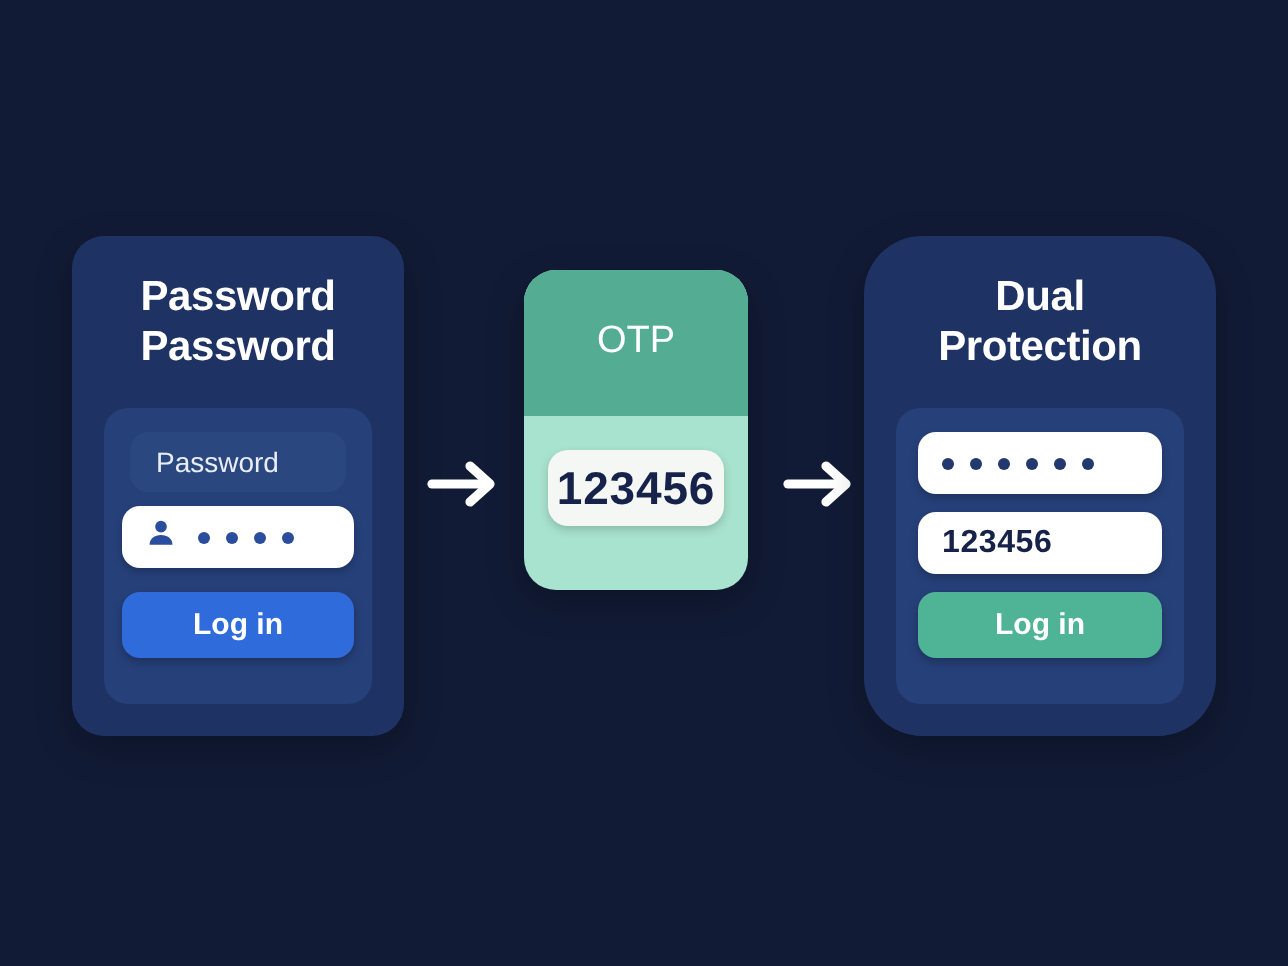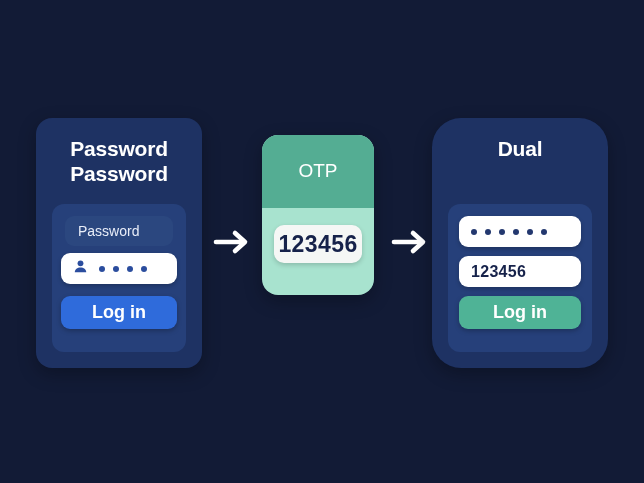--- a/index.html
+++ b/index.html
@@ -69,21 +69,21 @@
   }
   .btn {
     position: absolute;
     box-sizing: border-box;
     display: flex;
     align-items: center;
     justify-content: center;
     border-radius: 9px;
     border: none;
     cursor: pointer;
-    font-size: 18px;
+    font-size: 15px;
     font-weight: bold;
     color: #ffffff;
     box-shadow: 0 2px 5px rgba(0,0,0,0.25);
   }
   .btn-blue { background: #2f6bdb; }
   .btn-teal { background: #4fb396; }
 
   
   .dots {
     display: flex;
@@ -207,20 +207,21 @@
     <svg width="40" height="28" viewBox="0 0 40 28" aria-hidden="true">
       <path d="M3 14 H31" stroke="#ffffff" stroke-width="4.6" stroke-linecap="round" fill="none"></path>
       <path d="M22 5 L32 14 L22 23" stroke="#ffffff" stroke-width="4.6" stroke-linecap="round" stroke-linejoin="round" fill="none"></path>
     </svg>
   </div>
 
   <div class="card card-navy" style="left:432px; top:118px; width:176px; height:250px;border-radius:29px;">
 
     <div class="card-title" style="position:absolute; left:0; top:19px; width:176px;">
       <div>Dual</div>
+      <div>Protection</div>
     </div>
 
     <div class="inner-panel" style="left:16px; top:86px; width:144px; height:148px;">
 
       <div class="field field-white" style="left:11px; top:12px; width:122px; height:31px;">
         <span class="dots dots-dark">
           <i class="dot"></i>
             <i class="dot"></i>
             <i class="dot"></i>
           <i class="dot"></i>

